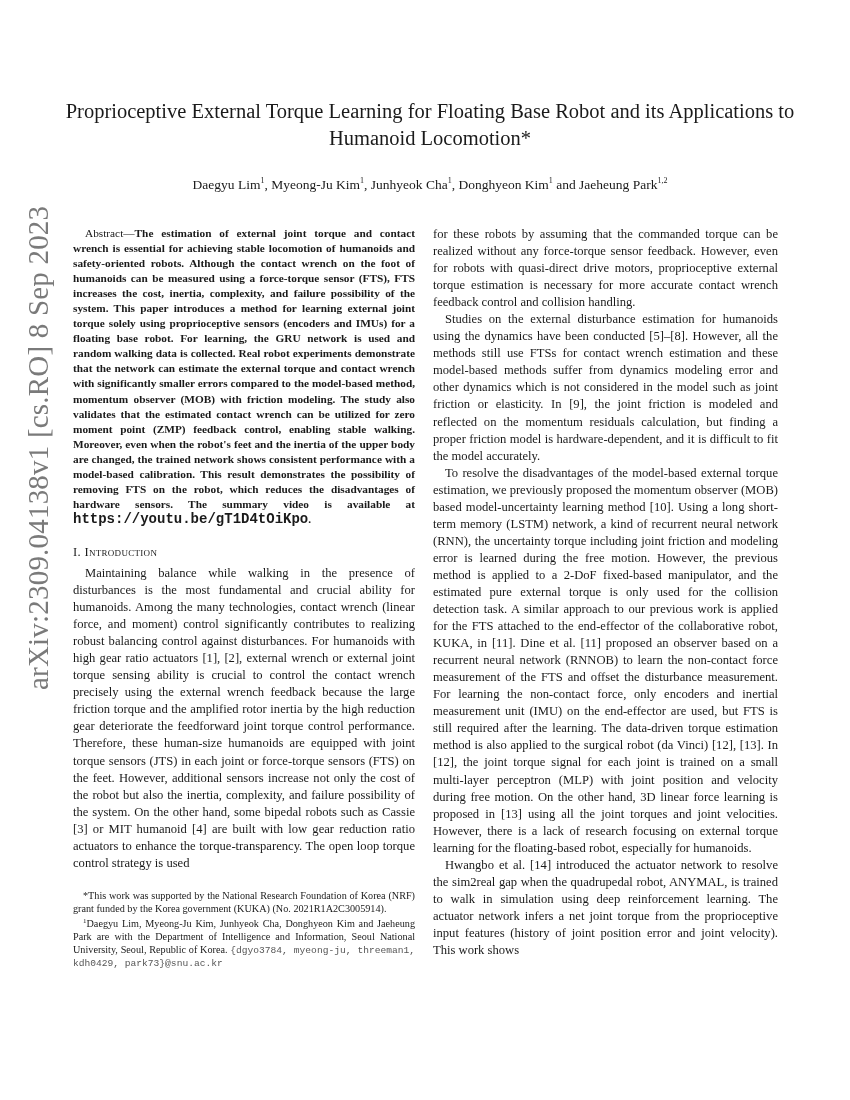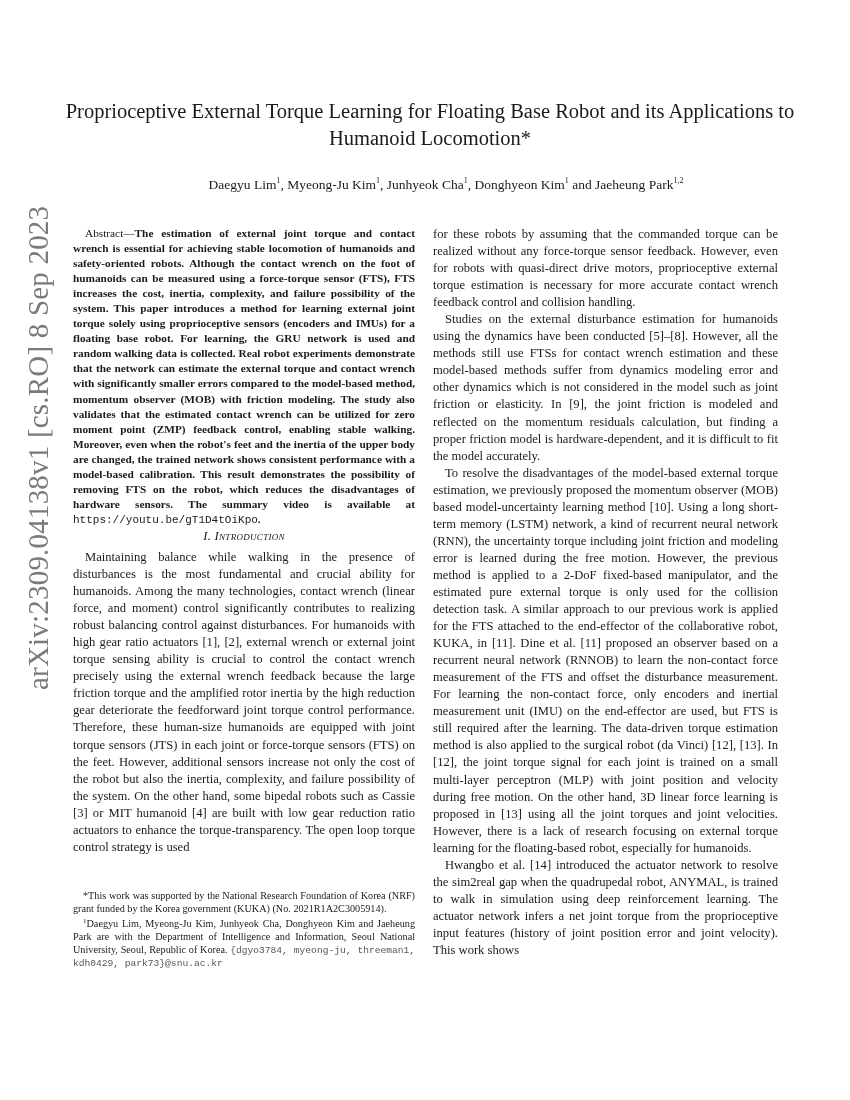--- a/index.html
+++ b/index.html
@@ -10,35 +10,35 @@
   .arxiv-stamp {
     position: absolute; left: 22px; top: 690px;
     transform: rotate(-90deg); transform-origin: left top;
     font-size: 29px; color: #7a7a7a; white-space: nowrap; letter-spacing: 0.2px;
   }
   .title {
     position: absolute; left: 60px; top: 98px; width: 740px;
     text-align: center; font-weight: normal; font-size: 20.5px; line-height: 27px;
   }
   .authors {
-    position: absolute; left: 76px; top: 176px; width: 740px;
+    position: absolute; left: 60px; top: 176px; width: 740px;
     text-align: center; font-size: 13.5px;
   }
   .authors sup { font-size: 8px; }
   .col {
     position: absolute; top: 226px; width: 342px;
     font-size: 12.6px; line-height: 17.05px; text-align: justify;
   }
   .col.left { left: 73px; }
   .col.right { left: 433px; width: 345px; }
   .abstract { font-weight: bold; font-size: 11.3px; line-height: 15.05px; text-align: justify; }
   .abstract .lbl { font-weight: normal; }
-  .mono { font-family: "Liberation Mono", "DejaVu Sans Mono", monospace; font-weight: normal; font-size: 11px; }
+  .mono { font-family: "Liberation Mono", "DejaVu Sans Mono", monospace; font-weight: bold; font-size: 14px; }
   .section-head {
-    text-align: center; font-size: 12.6px; margin: 0 0 4px 0; letter-spacing: 0.3px; font-style: italic;
+    font-size: 12.6px; margin: 17px 0 4px 0; letter-spacing: 0.3px;
   }
   .section-head .sc { font-variant: small-caps; }
   p { margin: 0; text-indent: 12px; }
   p.noindent { text-indent: 0; }
   .footnotes {
     position: absolute; left: 73px; top: 890px; width: 342px;
     font-size: 10.2px; line-height: 12.6px; text-align: justify;
   }
   .footnotes p { text-indent: 10px; }
   .footnotes .email { font-family: "Liberation Mono", "DejaVu Sans Mono", monospace; font-size: 9.6px; color: #555; }

